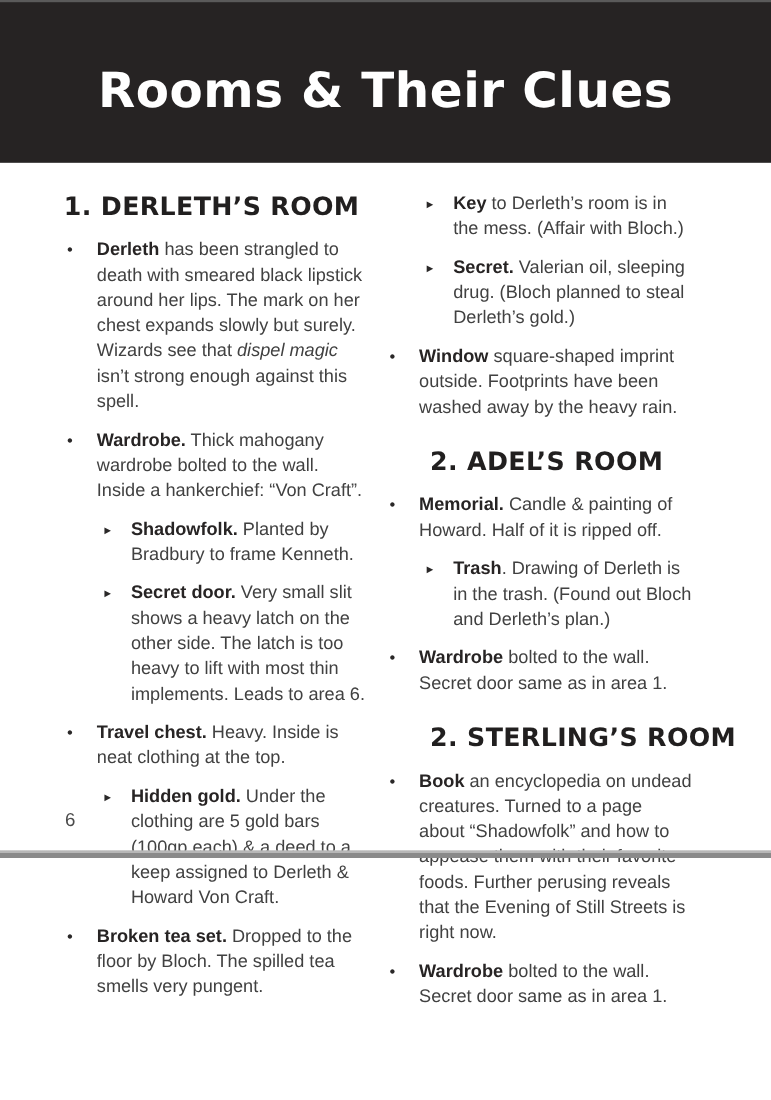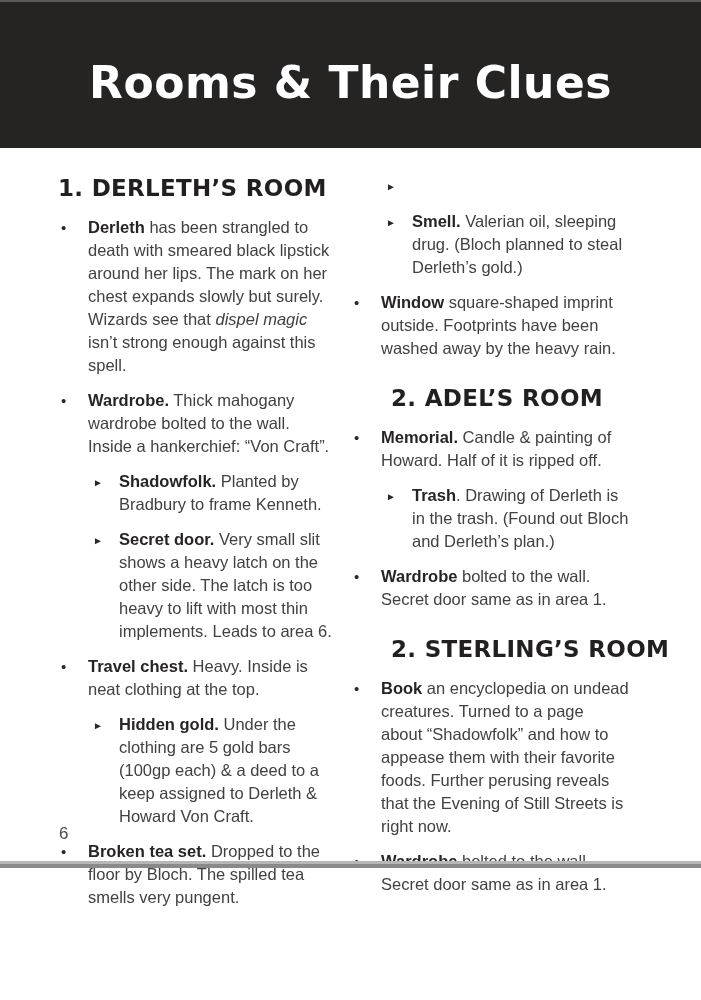--- a/index.html
+++ b/index.html
@@ -15,21 +15,21 @@
   }
   html,body{margin:0;padding:0;}
   body{
     width:701px;height:1000px;
     background:#fff;
     font-family:"Liberation Sans", sans-serif;
     position:relative;
     overflow:hidden;
   }
   .page{
-    width:701px;height:868px;
+    width:701px;height:780px;
     background:var(--page-bg);
     position:relative;
   }
   .header{
     height:148px;
     background:var(--header-bg);
     border-top:2px solid #5a5a5a;
     display:flex;
     align-items:center;
     justify-content:center;
@@ -152,24 +152,25 @@
           <p><span class="b">Hidden gold.</span><span> Under the clothing are 5 gold bars (100gp each) &amp; a deed to a keep assigned to Derleth &amp; Howard Von Craft.</span></p>
         </div>
         <div class="item l1">
           <span class="marker">•</span>
           <p><span class="b">Broken tea set.</span><span> Dropped to the floor by Bloch. The spilled tea smells very pungent.</span></p>
         </div>
       </section>
     <section class="column">
         <div class="item l2">
           <span class="marker">►</span>
-        </div>
-        <div class="item l2">
-          <span class="marker">►</span>
-          <p><span class="b">Smell.</span><span> Valerian oil, sleeping drug. (Bloch planned to steal Derleth’s gold.)</span></p>
+          <p><span class="b">Key</span><span> to Derleth’s room is in the mess. (Affair with Bloch.)</span></p>
+        </div>
+        <div class="item l2">
+          <span class="marker">►</span>
+          <p><span class="b">Secret.</span><span> Valerian oil, sleeping drug. (Bloch planned to steal Derleth’s gold.)</span></p>
         </div>
         <div class="item l1">
           <span class="marker">•</span>
           <p><span class="b">Window</span><span> square-shaped imprint outside. Footprints have been washed away by the heavy rain.</span></p>
         </div>
         <h2 class="section-heading">2. ADEL’S ROOM</h2>
         <div class="item l1">
           <span class="marker">•</span>
           <p><span class="b">Memorial.</span><span> Candle &amp; painting of Howard. Half of it is ripped off.</span></p>
         </div>

